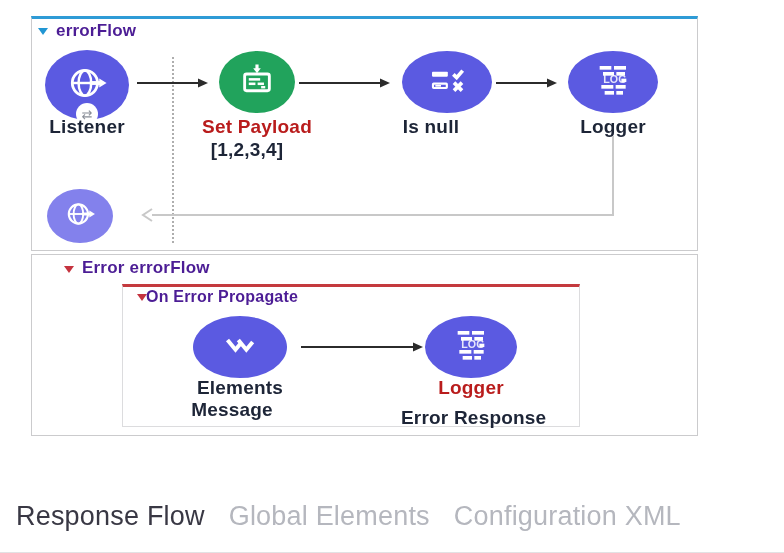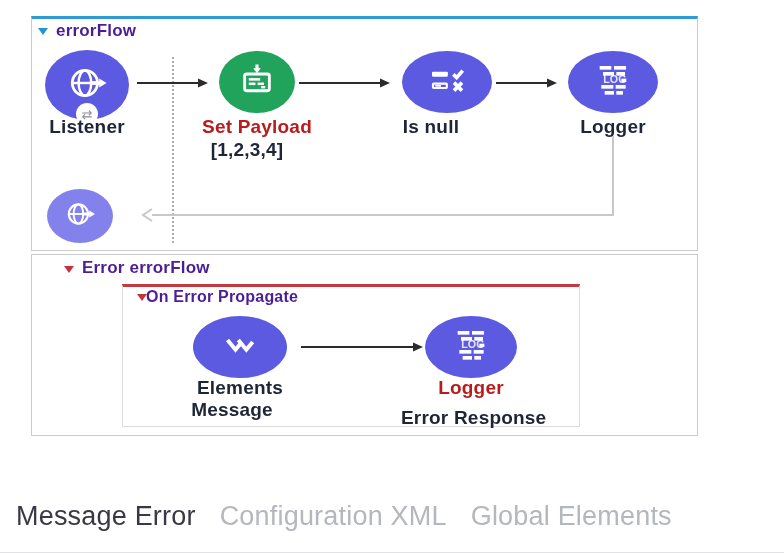--- a/index.html
+++ b/index.html
@@ -204,18 +204,18 @@
       <rect x="13.6" y="15" width="6" height="2.2" fill="#fff"></rect>
       <rect x="7" y="18.6" width="5.6" height="2.2" fill="#fff"></rect>
       <rect x="14" y="18.6" width="4" height="2.2" fill="#fff"></rect>
     </svg>
   </span>
 </div>
 <div class="node-label muted" style="left:421px;top:377px;width:100px;">Logger</div>
 <div class="node-label" style="left:401px;top:399px;width:140px;margin-top:8px;">Error Response</div>
 
 <div class="tabs">
-  <div class="tab active">Message Error</div>
+  <div class="tab active">Response Flow</div>
+  <div class="tab">Global Elements</div>
   <div class="tab">Configuration XML</div>
-  <div class="tab">Global Elements</div>
 </div>
 
 <div class="bottom-line"></div>
 
 </body></html>

